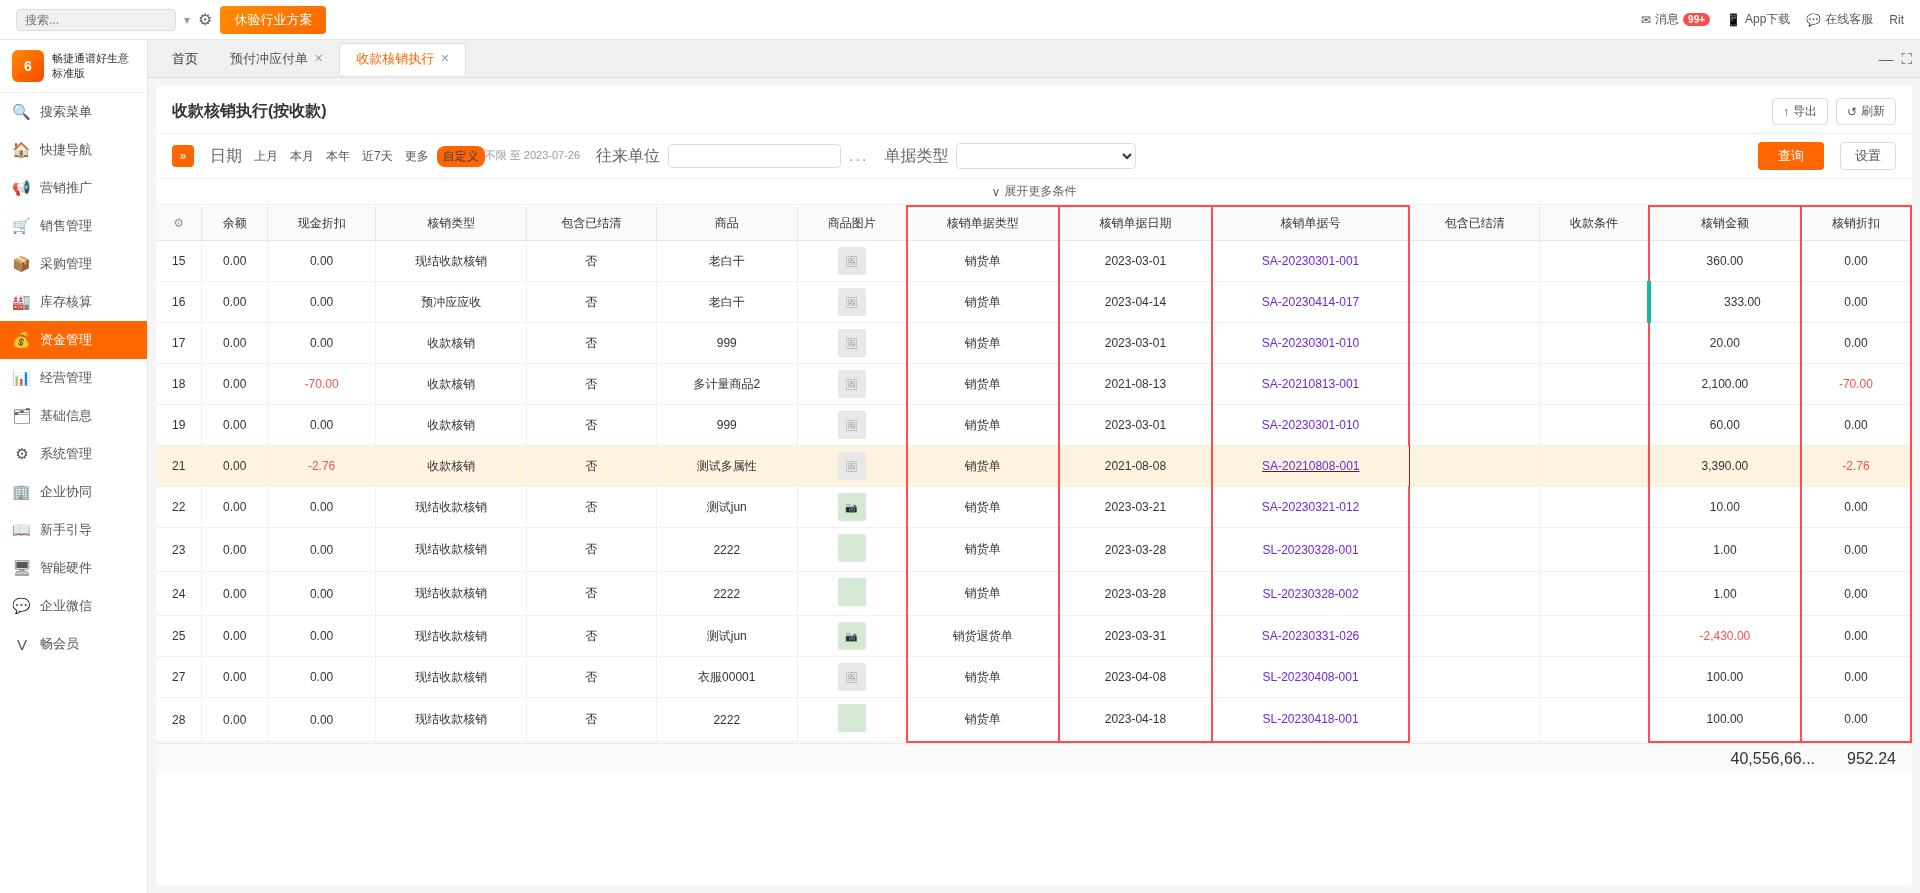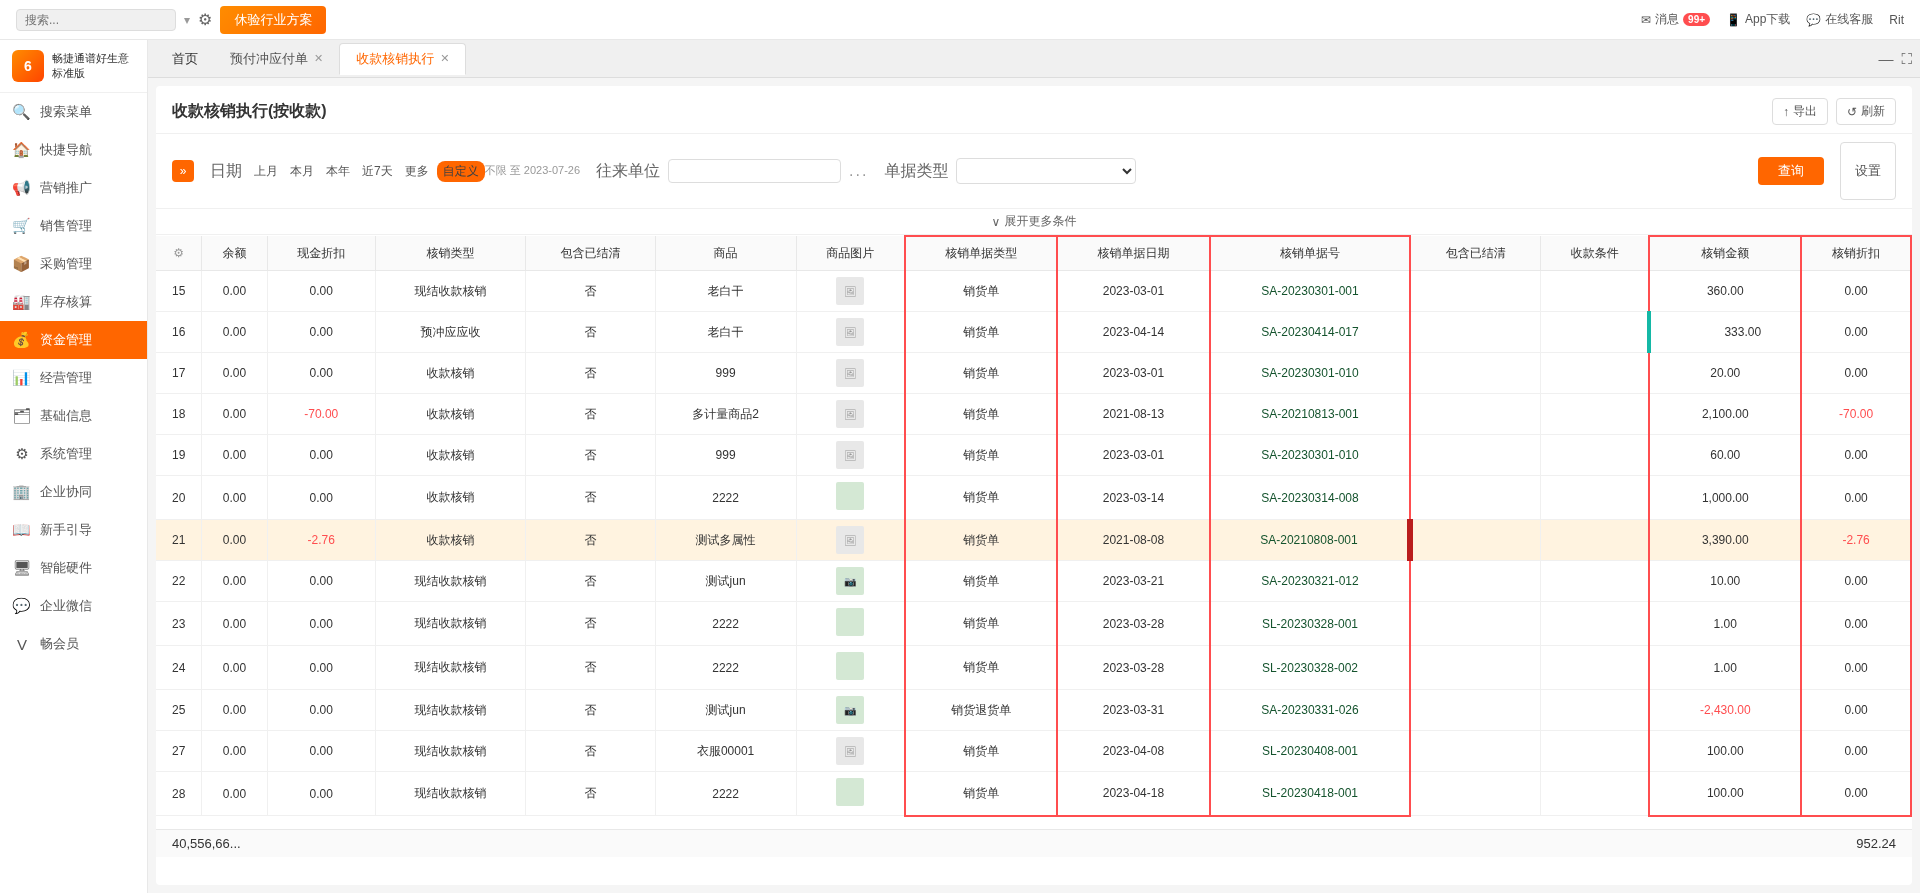--- a/index.html
+++ b/index.html
@@ -186,21 +186,21 @@
     .filter-select {
       border: 1px solid #ddd; border-radius: 4px; padding: 4px 8px;
       font-size: 12px; min-width: 180px; color: #333; background: #fff;
     }
     .query-btn {
       background: #ff6600; color: #fff; border: none; border-radius: 4px;
       padding: 5px 20px; cursor: pointer; font-size: 13px; margin-left: auto;
     }
     .settings-btn {
       background: #fff; color: #555; border: 1px solid #ddd; border-radius: 4px;
-      padding: 19px 14px; cursor: pointer; font-size: 13px;
+      padding: 4px 14px; cursor: pointer; font-size: 13px;
     }
 
     
     .expand-bar {
       display: flex;
       justify-content: center;
       padding: 4px;
       border-bottom: 1px solid #f0f0f0;
     }
     .expand-btn {
@@ -227,34 +227,33 @@
     }
     tbody td {
       border-bottom: 1px solid #f0f0f0;
       border-right: 1px solid #f0f0f0;
       padding: 6px 6px;
       text-align: center;
       color: #333;
       white-space: nowrap;
     }
     tbody tr.highlighted { background: #fff3e0; }
-    .link-text { color: #14532d; cursor: pointer; text-decoration: none; }
+    .link-text { color: #6d28d9; cursor: pointer; text-decoration: none; }
     .negative { color: #ff4d4f; }
 
     
     .table-footer {
       display: flex;
-      justify-content: space-between;
+      justify-content: flex-end;
       padding: 6px 16px;
       background: #fafafa;
       border-top: 1px solid #e8e8e8;
-      font-size: 13px;
+      font-size: 16px;
       color: #333;
       gap: 32px;
-      margin-top: 12px;
     }
     .table-footer-item { font-weight: 500; }
 
     
     ::-webkit-scrollbar { width: 6px; height: 6px; }
     ::-webkit-scrollbar-thumb { background: #ccc; border-radius: 3px; }
 
     .thumbnail {
       width: 28px; height: 28px;
       background: #e8e8e8;
@@ -549,47 +548,31 @@
     <td>999</td>
     <td><div class="thumbnail">🖼</div></td>
     <td style="border-left:2px solid #ff4d4f;border-right:2px solid #ff4d4f;">销货单</td>
     <td style="border-left:2px solid #ff4d4f;border-right:2px solid #ff4d4f;">2023-03-01</td>
     <td style="border-left:2px solid #ff4d4f;border-right:2px solid #ff4d4f;"><a class="link-text">SA-20230301-010</a></td>
     <td></td>
     <td></td>
     <td style="border-left:2px solid #ff4d4f;border-right:2px solid #ff4d4f;"><span>60.00</span></td>
     <td style="border-left:2px solid #ff4d4f;border-right:2px solid #ff4d4f;"><span>0.00</span></td>
   </tr>
-                <tr>
-    <td>20</td>
-    <td>0.00</td>
-    <td>0.00</td>
-    <td>收款核销</td>
-    <td>否</td>
-    <td>2222</td>
-    <td><div class="thumbnail has-img"></div></td>
-    <td style="border-left:2px solid #ff4d4f;border-right:2px solid #ff4d4f;">销货单</td>
-    <td style="border-left:2px solid #ff4d4f;border-right:2px solid #ff4d4f;">2023-03-14</td>
-    <td style="border-left:2px solid #ff4d4f;border-right:2px solid #ff4d4f;"><a class="link-text">SA-20230314-008</a></td>
-    <td></td>
-    <td></td>
-    <td style="border-left:2px solid #ff4d4f;border-right:2px solid #ff4d4f;"><span>1,000.00</span></td>
-    <td style="border-left:2px solid #ff4d4f;border-right:2px solid #ff4d4f;"><span>0.00</span></td>
-  </tr>
                 <tr class="highlighted">
     <td>21</td>
     <td>0.00</td>
     <td class="negative" style="color: rgb(255, 77, 79);">-2.76</td>
     <td>收款核销</td>
     <td>否</td>
     <td>测试多属性</td>
     <td><div class="thumbnail">🖼</div></td>
     <td style="border-left:2px solid #ff4d4f;border-right:2px solid #ff4d4f;">销货单</td>
     <td style="border-left:2px solid #ff4d4f;border-right:2px solid #ff4d4f;">2021-08-08</td>
-    <td style="border-left:2px solid #ff4d4f;border-right:6px solid #b91c1c;"><a class="link-text">SA-20210808-001</a></td>
+    <td style="border-left:2px solid #ff4d4f;border-right:1px solid #b91c1c;text-decoration:underline;"><a class="link-text">SA-20210808-001</a></td>
     <td></td>
     <td></td>
     <td style="border-left:2px solid #ff4d4f;border-right:2px solid #ff4d4f;"><span>3,390.00</span></td>
     <td style="border-left:2px solid #ff4d4f;border-right:2px solid #ff4d4f;"><span class="negative" style="color: rgb(255, 77, 79);">-2.76</span></td>
   </tr>
                 <tr>
     <td>22</td>
     <td>0.00</td>
     <td>0.00</td>
     <td>现结收款核销</td>

